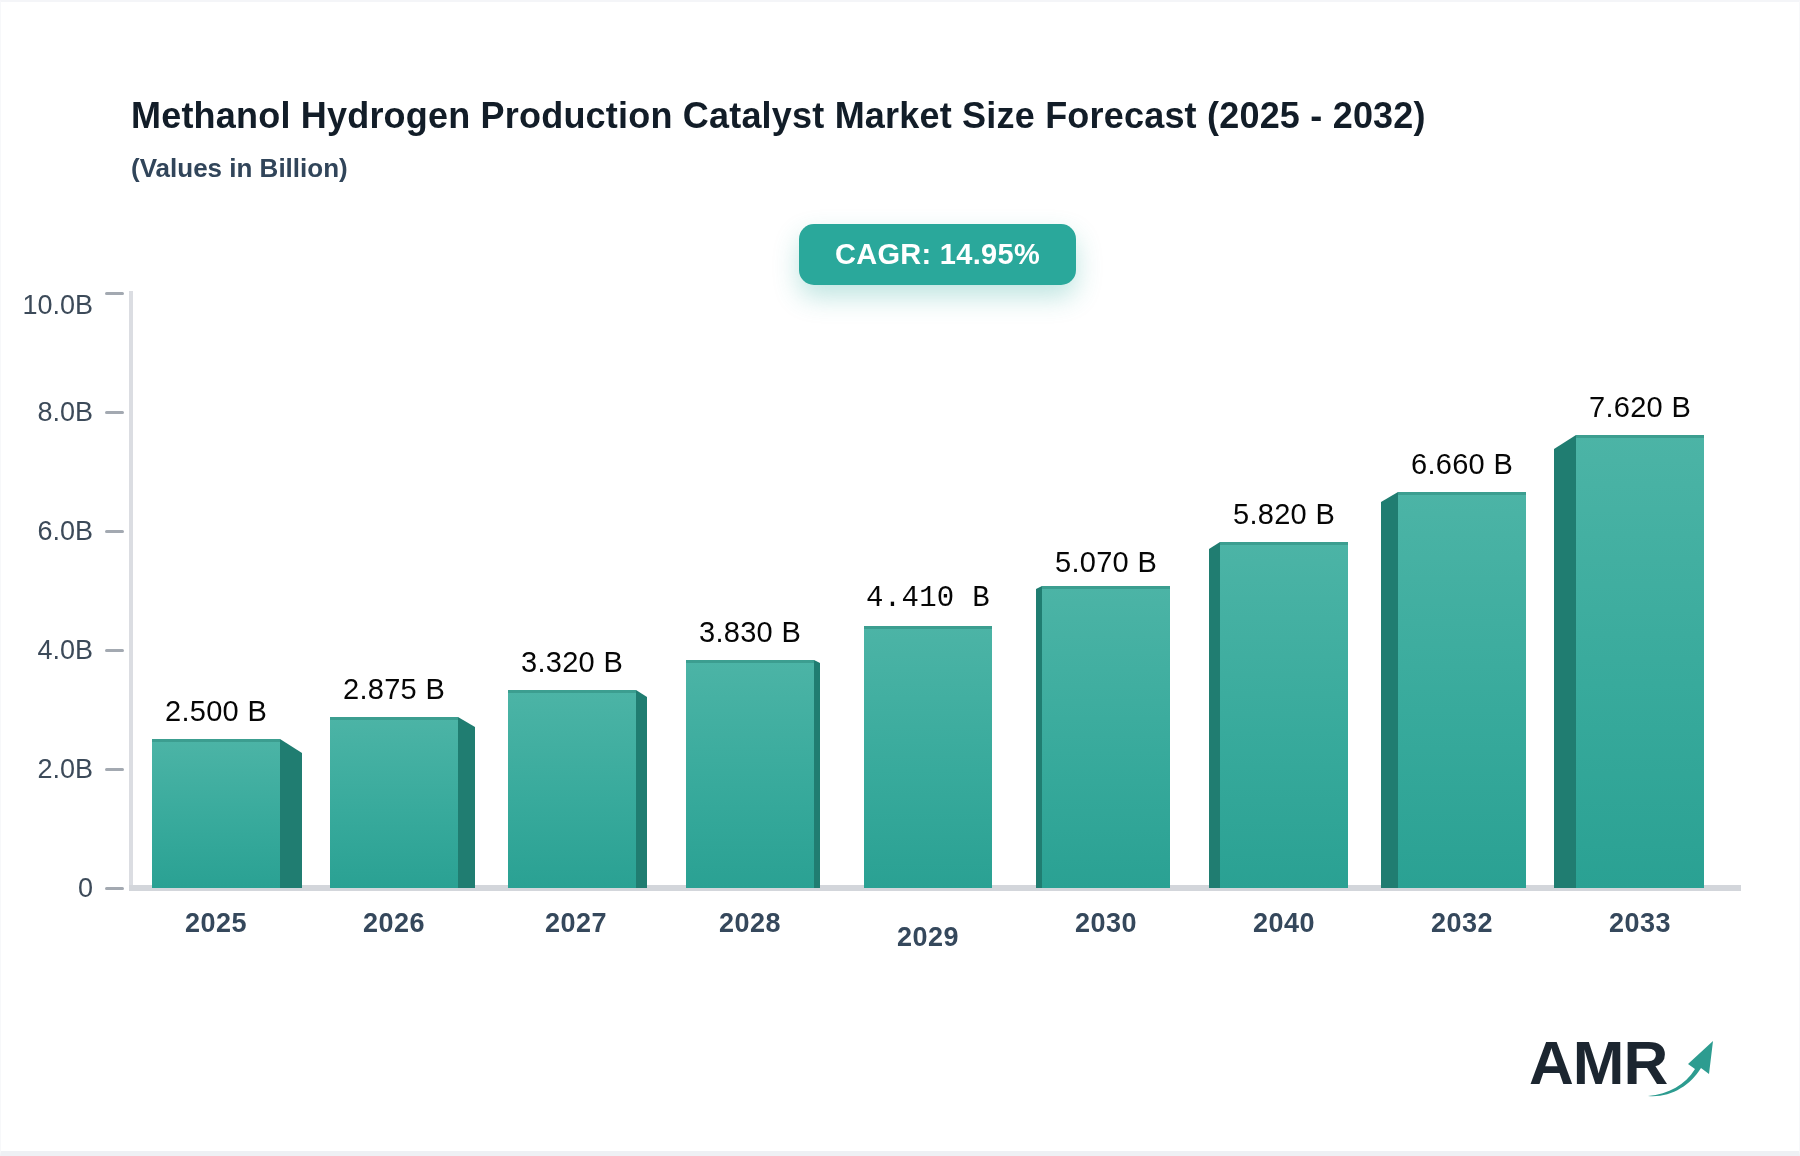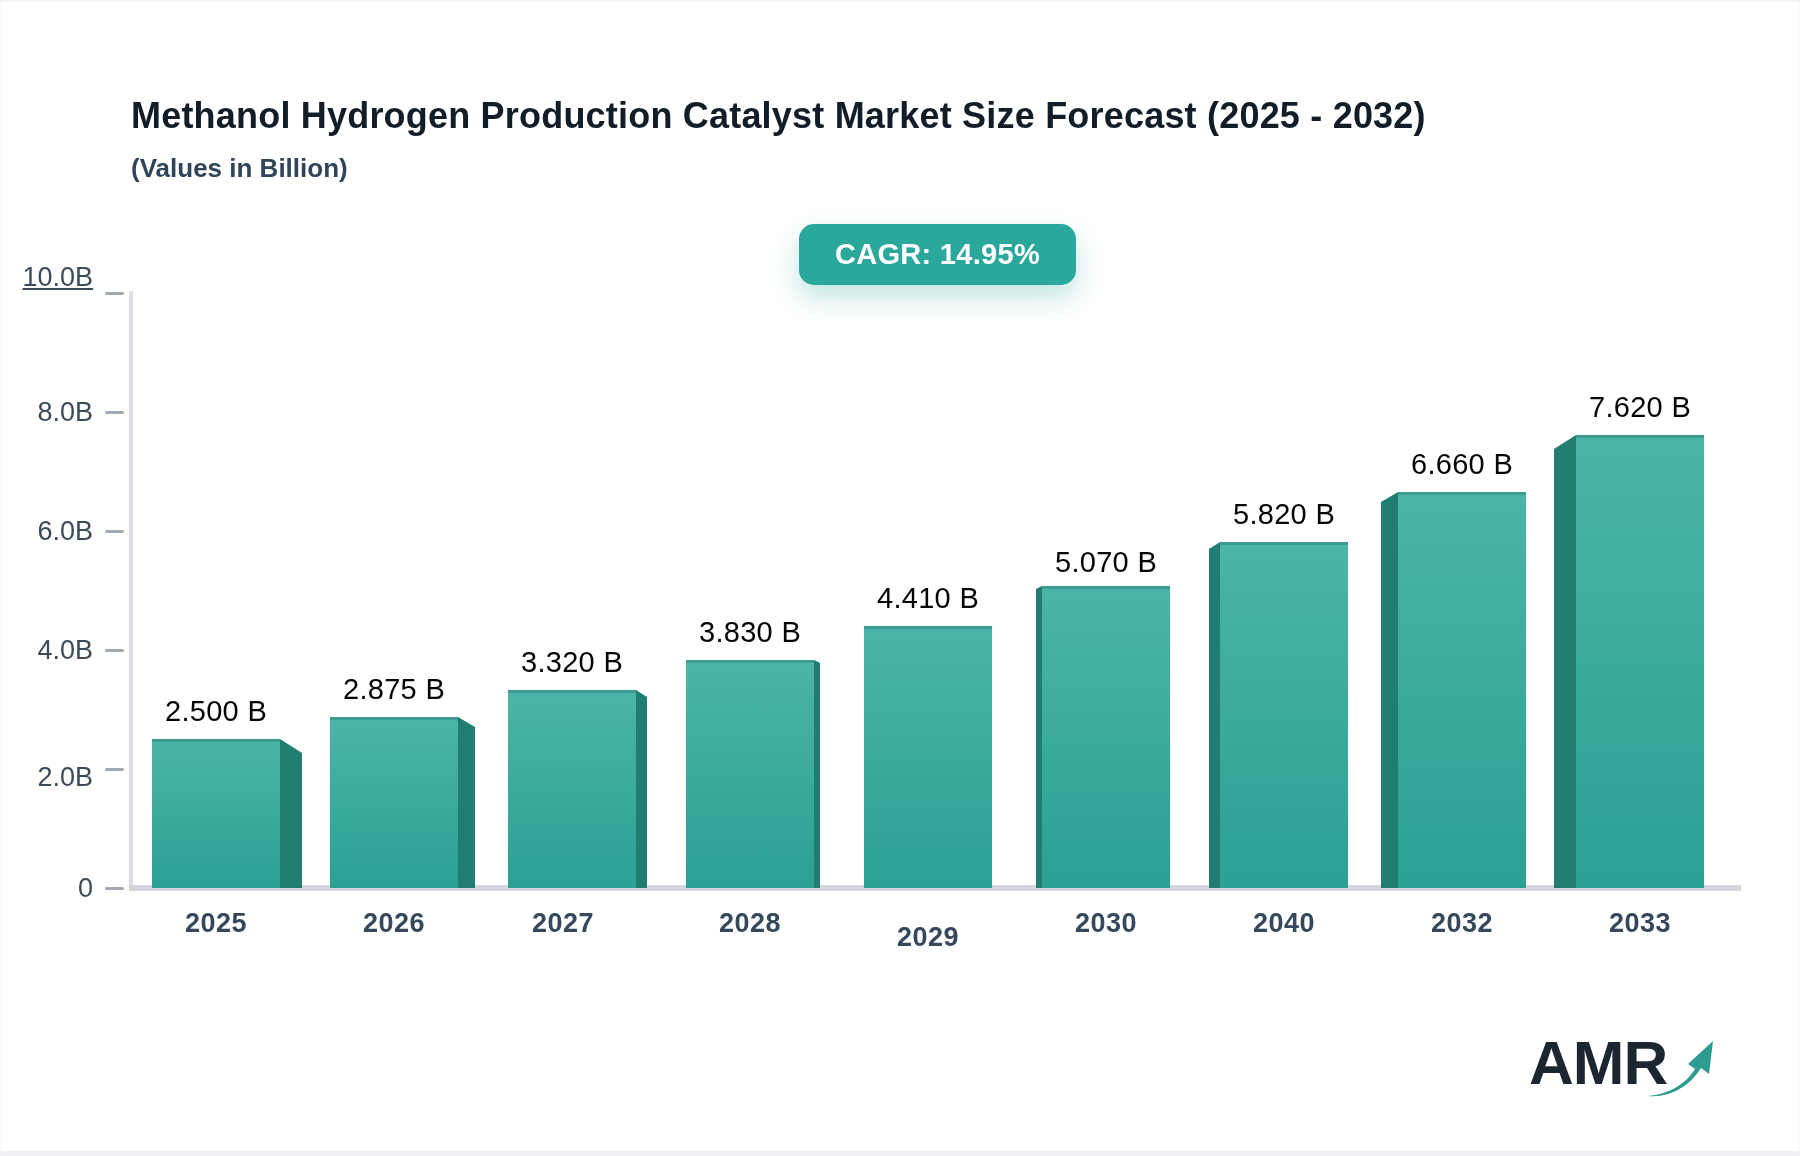--- a/index.html
+++ b/index.html
@@ -62,65 +62,65 @@
   </div>
 
   <div class="badge-row">
     <span class="badge">CAGR: 14.95%</span>
   </div>
 
   <div class="plot">
     <div class="y-axis-line"></div>
     <div class="baseline"></div>
     <div id="y-axis">
-        <div class="y-tick-label" style="top: 260px; text-decoration: underline;">10.0B</div>
+        <div class="y-tick-label" style="top: 288px;">10.0B</div>
         <div class="y-tick-dash" style="top: 290px;"></div>
         <div class="y-tick-label" style="top: 395px;">8.0B</div>
         <div class="y-tick-dash" style="top: 409px;"></div>
         <div class="y-tick-label" style="top: 514px;">6.0B</div>
         <div class="y-tick-dash" style="top: 528px;"></div>
         <div class="y-tick-label" style="top: 633px;">4.0B</div>
         <div class="y-tick-dash" style="top: 647px;"></div>
-        <div class="y-tick-label" style="top: 752px; margin-top: 8px;">2.0B</div>
+        <div class="y-tick-label" style="top: 752px;">2.0B</div>
         <div class="y-tick-dash" style="top: 766px;"></div>
         <div class="y-tick-label" style="top: 871px;">0</div>
         <div class="y-tick-dash" style="top: 885px;"></div>
       </div>
     <div id="bars-layer">
         <div class="bar-side" style="top: 737px; height: 149px; width: 22px; left: 279px; clip-path: polygon(0px 0px, 100% 14px, 100% 100%, 0px 100%);"></div>
         <div class="bar-face" style="left: 151px; top: 737px; width: 128px; height: 149px;"></div>
         <div class="bar-value-label" style="left: 105px; top: 693px;">2.500 B</div>
         <div class="bar-side" style="top: 715px; height: 171px; width: 17px; left: 457px; clip-path: polygon(0px 0px, 100% 10px, 100% 100%, 0px 100%);"></div>
         <div class="bar-face" style="left: 329px; top: 715px; width: 128px; height: 171px;"></div>
         <div class="bar-value-label" style="left: 283px; top: 671px;">2.875 B</div>
         <div class="bar-side" style="top: 688px; height: 198px; width: 11px; left: 635px; clip-path: polygon(0px 0px, 100% 7px, 100% 100%, 0px 100%);"></div>
         <div class="bar-face" style="left: 507px; top: 688px; width: 128px; height: 198px;"></div>
         <div class="bar-value-label" style="left: 461px; top: 644px;">3.320 B</div>
         <div class="bar-side" style="top: 658px; height: 228px; width: 6px; left: 813px; clip-path: polygon(0px 0px, 100% 3px, 100% 100%, 0px 100%);"></div>
         <div class="bar-face" style="left: 685px; top: 658px; width: 128px; height: 228px;"></div>
         <div class="bar-value-label" style="left: 639px; top: 614px;">3.830 B</div>
         <div class="bar-face" style="left: 863px; top: 624px; width: 128px; height: 262px;"></div>
-        <div class="bar-value-label" style="left: 817px; top: 580px;">4.410 B</div>
+        <div class="bar-value-label" style="left: 817px; top: 580px; font-family: Liberation Mono, monospace;">4.410 B</div>
         <div class="bar-side" style="top: 584px; height: 302px; width: 6px; left: 1035px; clip-path: polygon(0px 3px, 100% 0px, 100% 100%, 0px 100%);"></div>
         <div class="bar-face" style="left: 1041px; top: 584px; width: 128px; height: 302px;"></div>
         <div class="bar-value-label" style="left: 995px; top: 544px;">5.070 B</div>
         <div class="bar-side" style="top: 540px; height: 346px; width: 11px; left: 1208px; clip-path: polygon(0px 7px, 100% 0px, 100% 100%, 0px 100%);"></div>
         <div class="bar-face" style="left: 1219px; top: 540px; width: 128px; height: 346px;"></div>
         <div class="bar-value-label" style="left: 1173px; top: 496px;">5.820 B</div>
         <div class="bar-side" style="top: 490px; height: 396px; width: 17px; left: 1380px; clip-path: polygon(0px 10px, 100% 0px, 100% 100%, 0px 100%);"></div>
         <div class="bar-face" style="left: 1397px; top: 490px; width: 128px; height: 396px;"></div>
         <div class="bar-value-label" style="left: 1351px; top: 446px;">6.660 B</div>
         <div class="bar-side" style="top: 433px; height: 453px; width: 22px; left: 1553px; clip-path: polygon(0px 14px, 100% 0px, 100% 100%, 0px 100%);"></div>
         <div class="bar-face" style="left: 1575px; top: 433px; width: 128px; height: 453px;"></div>
         <div class="bar-value-label" style="left: 1529px; top: 389px;">7.620 B</div>
       </div>
     <div id="x-axis">
         <div class="x-tick-label" style="left: 126px; top: 906px;">2025</div>
         <div class="x-tick-label" style="left: 304px; top: 906px;">2026</div>
-        <div class="x-tick-label" style="left: 473px; top: 906px;">2027</div>
+        <div class="x-tick-label" style="left: 486px; top: 906px;">2027</div>
         <div class="x-tick-label" style="left: 660px; top: 906px;">2028</div>
         <div class="x-tick-label" style="left: 838px; top: 920px;">2029</div>
         <div class="x-tick-label" style="left: 1016px; top: 906px;">2030</div>
         <div class="x-tick-label" style="left: 1194px; top: 906px;">2040</div>
         <div class="x-tick-label" style="left: 1372px; top: 906px;">2032</div>
         <div class="x-tick-label" style="left: 1550px; top: 906px;">2033</div>
       </div>
   </div>
 
   <div class="logo">

